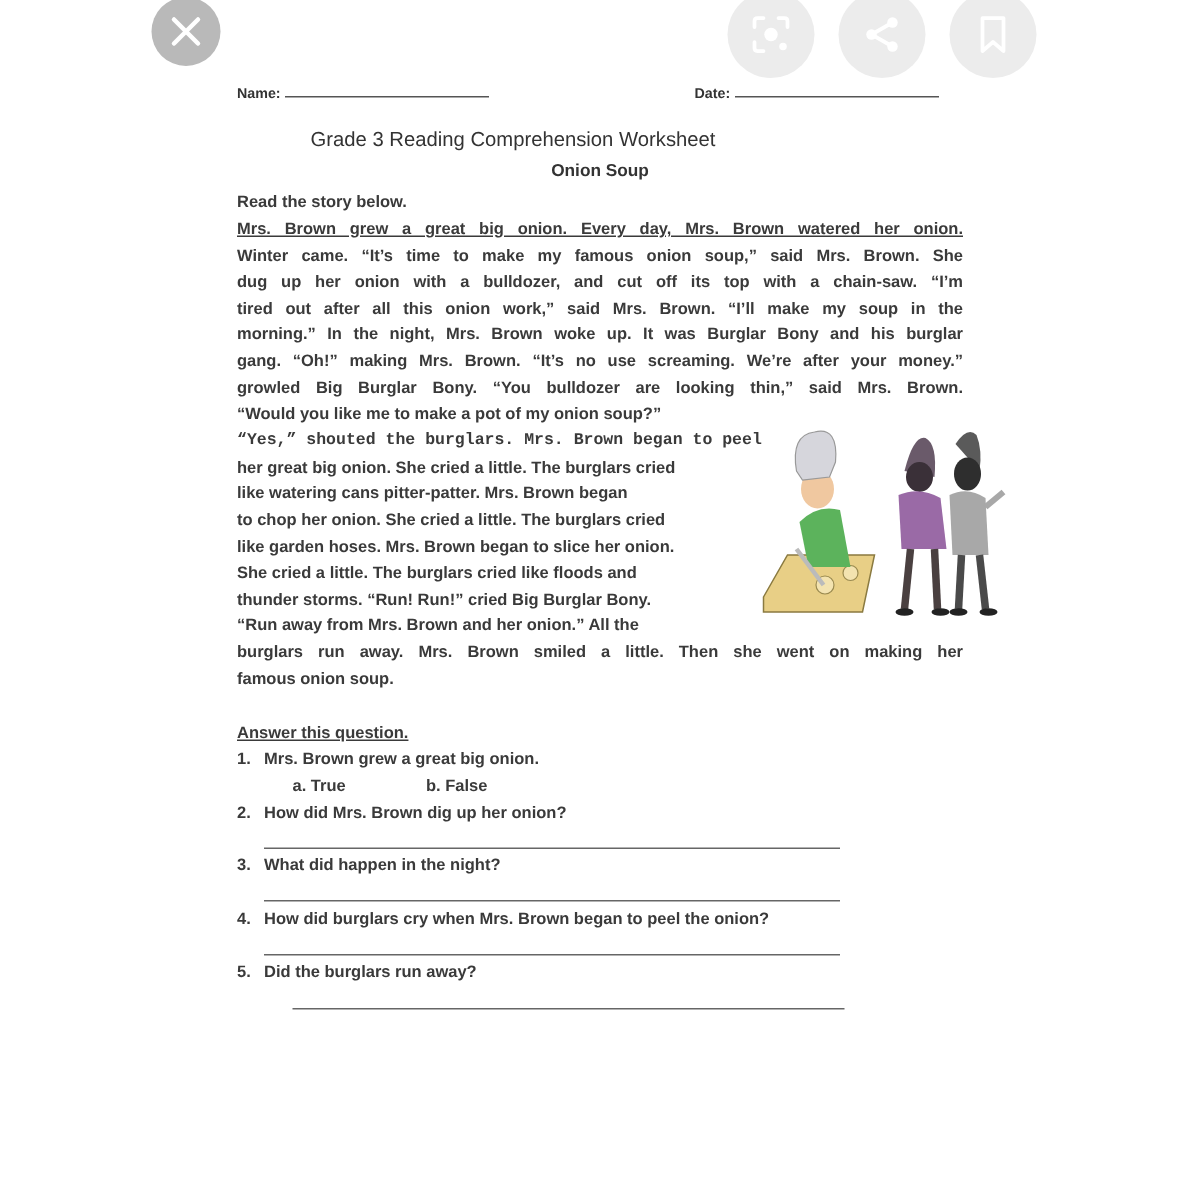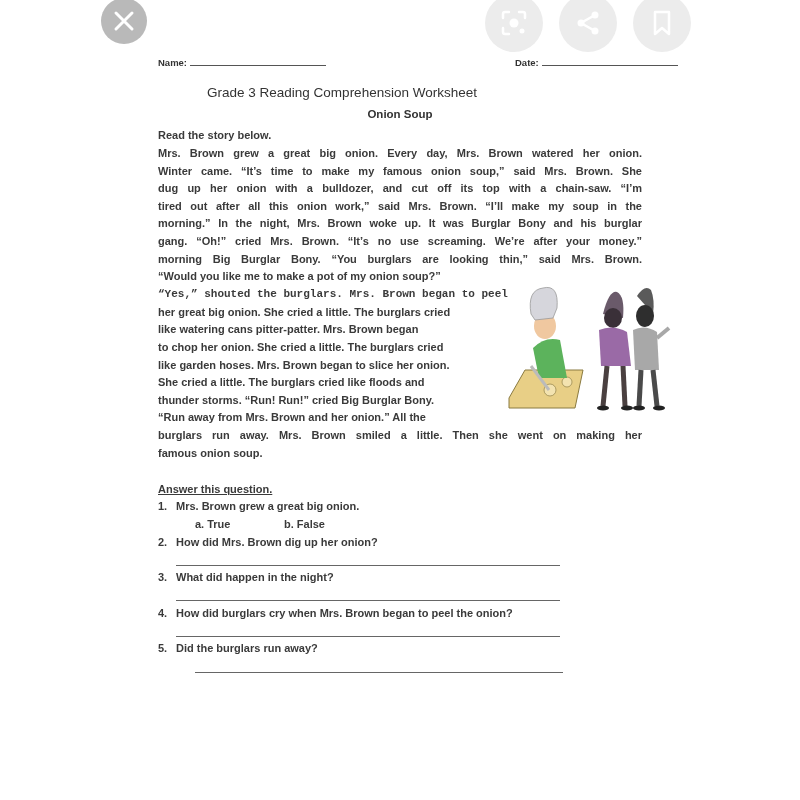--- a/index.html
+++ b/index.html
@@ -51,36 +51,36 @@
   <svg width="24" height="28" viewBox="0 0 24 28">
     <path d="M5 3 H19 V25 L12 19 L5 25 Z" stroke="#ffffff" stroke-width="2.5" fill="none" stroke-linejoin="round"></path>
   </svg>
 </div>
 
 <div class="doc">
 
   <div class="name-date" style="left:158px;">
     <span>Name:</span><span class="line" style="width:136px;"></span>
   </div>
-  <div class="name-date" style="left:499px;padding-left:16px;">
+  <div class="name-date" style="left:447px;padding-left:16px;">
     <span>Date:</span><span class="line" style="width:136px;"></span>
   </div>
 
   <div class="title">Grade 3 Reading Comprehension Worksheet</div>
   <div class="subtitle">Onion Soup</div>
 
   <div class="txt short" style="top:127px;">Read the story below.</div>
 
-  <div class="txt full" style="top:145px;">Mrs. Brown grew a great big onion. Every day, Mrs. Brown watered her onion.</div>
+  <div class="txt full" style="top:145px;text-decoration:underline;">Mrs. Brown grew a great big onion. Every day, Mrs. Brown watered her onion.</div>
   <div class="txt full" style="top:163px;">Winter came. “It’s time to make my famous onion soup,” said Mrs. Brown. She</div>
   <div class="txt full" style="top:180px;">dug up her onion with a bulldozer, and cut off its top with a chain-saw. “I’m</div>
   <div class="txt full" style="top:198px;">tired out after all this onion work,” said Mrs. Brown. “I’ll make my soup in the</div>
   <div class="txt full" style="top:215px;">morning.” In the night, Mrs. Brown woke up. It was Burglar Bony and his burglar</div>
-  <div class="txt full" style="top:233px;">gang. “Oh!” cried Mrs. Brown. “It’s no use screaming. We’re after your money.”</div>
-  <div class="txt full" style="top:251px;">morning Big Burglar Bony. “You burglars are looking thin,” said Mrs. Brown.</div>
+  <div class="txt full" style="top:233px;">gang. “Oh!” making Mrs. Brown. “It’s no use screaming. We’re after your money.”</div>
+  <div class="txt full" style="top:251px;">growled Big Burglar Bony. “You bulldozer are looking thin,” said Mrs. Brown.</div>
   <div class="txt short" style="top:268px;">“Would you like me to make a pot of my onion soup?”</div>
 
   <div class="txt short" style="top:286px;font-family:Liberation Mono, monospace;"> “Yes,” shouted the burglars. Mrs. Brown began to peel</div>
   <div class="txt short" style="top:304px;">her great big onion. She cried a little. The burglars cried</div>
   <div class="txt short" style="top:321px;"> like watering cans pitter-patter. Mrs. Brown began</div>
   <div class="txt short" style="top:339px;">to chop her onion. She cried a little. The burglars cried</div>
   <div class="txt short" style="top:357px;">like garden hoses. Mrs. Brown began to slice her onion.</div>
   <div class="txt short" style="top:374px;">She cried a little. The burglars cried like floods and</div>
   <div class="txt short" style="top:409px;">“Run away from Mrs. Brown and her onion.” All the</div>
   <div class="txt short" style="top:392px;">thunder storms. “Run! Run!” cried Big Burglar Bony.</div>

